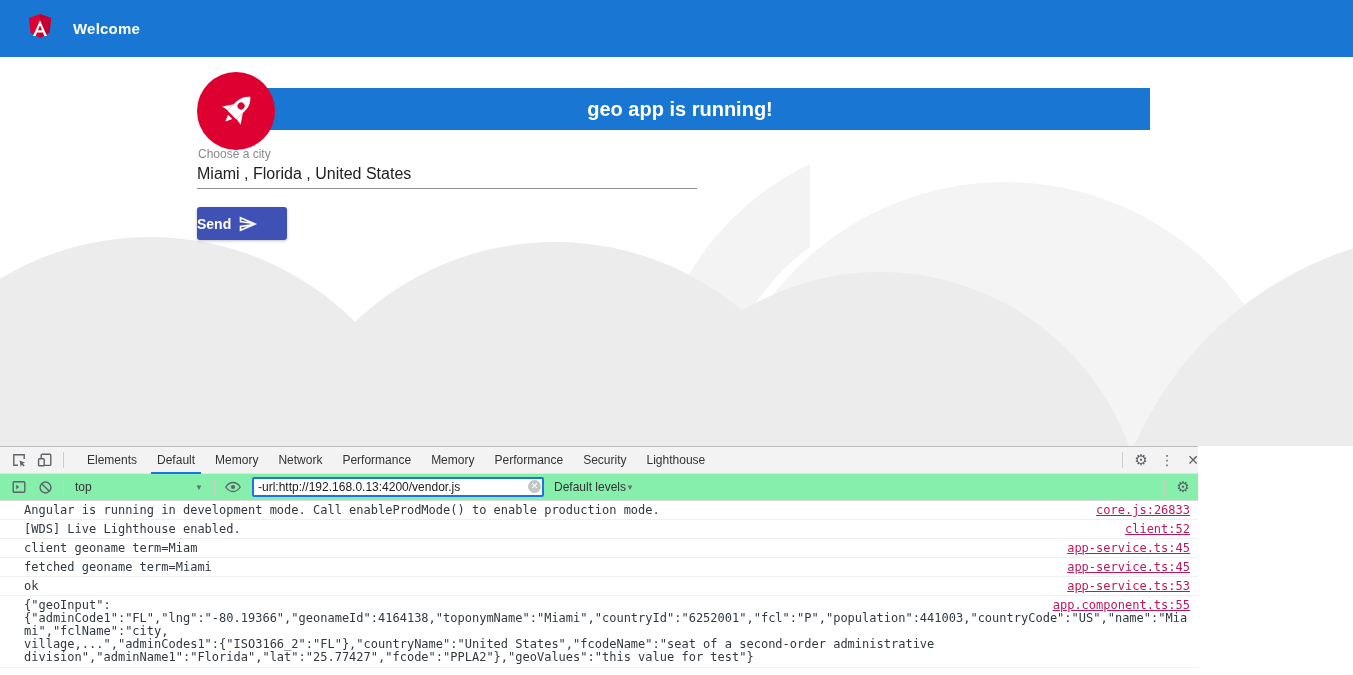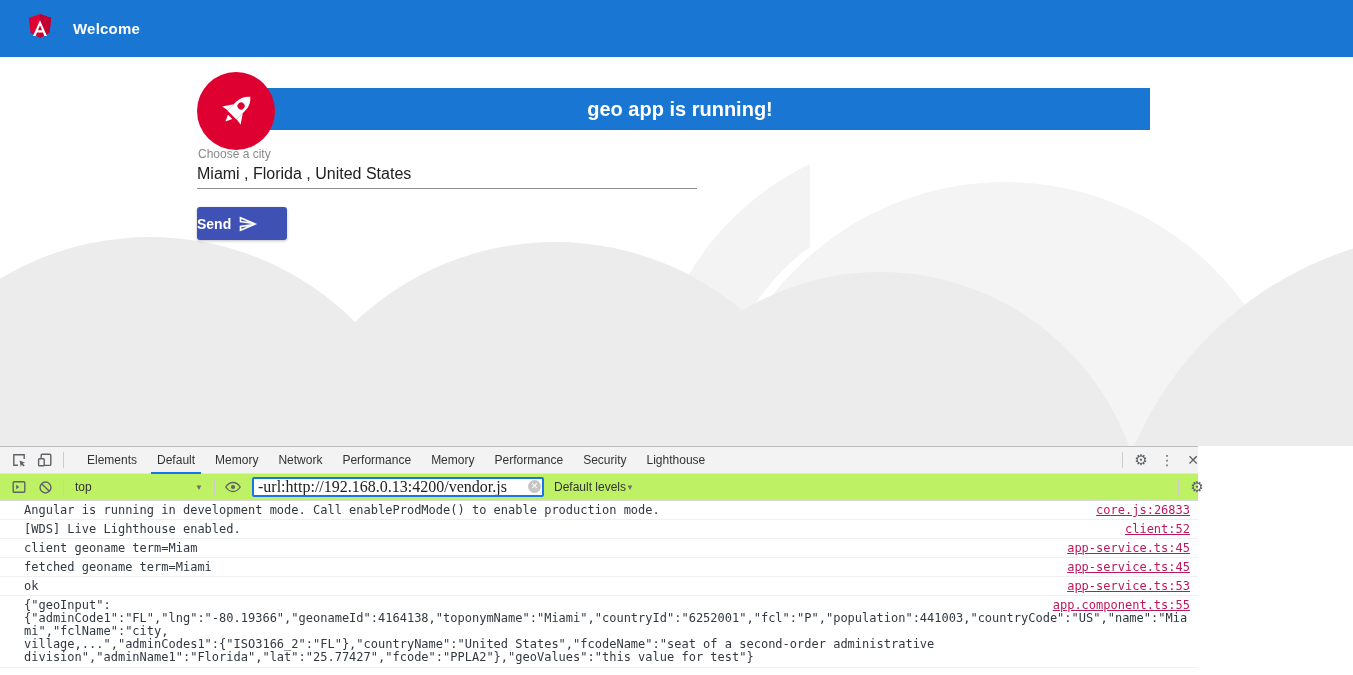--- a/index.html
+++ b/index.html
@@ -48,28 +48,28 @@
     color:#5f6368; cursor:pointer; flex:none; }
   .vsep { width:1px; height:16px; background:#ccc; margin:0 5px; flex:none; }
   .dt-tabs { display:flex; height:27px; margin-left:8px; }
   .dt-tab { padding:0 10px; line-height:26px; color:#333; cursor:pointer; position:relative; white-space:nowrap; }
   .dt-tab.active::after { content:""; position:absolute; left:4px; right:4px; bottom:0;
     height:2px; background:#1a73e8; }
   .dt-tabbar-right { margin-left:auto; display:flex; align-items:center; }
   .glyph-btn { font-size:14px; color:#5f6368; }
   .gear-glyph { font-size:15px; }
 
-  .dt-console-toolbar { display:flex; align-items:center; height:27px; background:#bef264;
-    border-bottom:1px solid #d9d9d9; padding:0 2px 0 6px;justify-content:flex-end; }
+  .dt-console-toolbar { display:flex; align-items:center; height:27px; background:#86efac;
+    border-bottom:1px solid #d9d9d9; padding:0 16px 0 6px;justify-content:flex-end; }
   .ctx-select { display:flex; align-items:center; width:140px; color:#333; cursor:pointer; padding:0 6px; }
   .ctx-select .arrow { margin-left:auto; font-size:8px; color:#6e6e6e; }
   .filter-input-wrap { position:relative; width:292px; height:20px; margin-left:6px; flex:none; }
   .filter-input { width:100%; height:100%; border:2px solid #1a73e8; border-radius:2px;
-    font-size:16px; padding:0 18px 0 4px; color:#202124; outline:none;
-    font-family:Liberation Serif, serif; background:#fff; }
+    font-size:12px; padding:0 18px 0 4px; color:#202124; outline:none;
+    font-family:Liberation Sans, sans-serif; background:#fff; }
   .filter-clear { position:absolute; right:3px; top:3px; width:13px; height:13px; border-radius:50%;
     background:#c5c5c5; color:#fff; font-size:9px; line-height:13px; text-align:center; cursor:pointer; }
   .levels-select { display:flex; align-items:center; gap:0; margin-left:10px; color:#333; cursor:pointer; }
   .levels-select .arrow { font-size:8px; color:#6e6e6e; }
   .toolbar-right { margin-left:auto; display:flex; align-items:center; }
 
   .console-messages { background:#fff; font-family:"DejaVu Sans Mono", monospace; font-size:12px; color:#303942; }
   .console-row { padding:2px 8px 2px 24px; border-bottom:1px solid #f0f0f0; line-height:14px; min-height:19px; }
   .console-row.multi { line-height:13px; padding-top:3px; padding-bottom:3px; }
   .msg-text { white-space:pre-wrap; word-break:break-all;margin-top:13px; }

